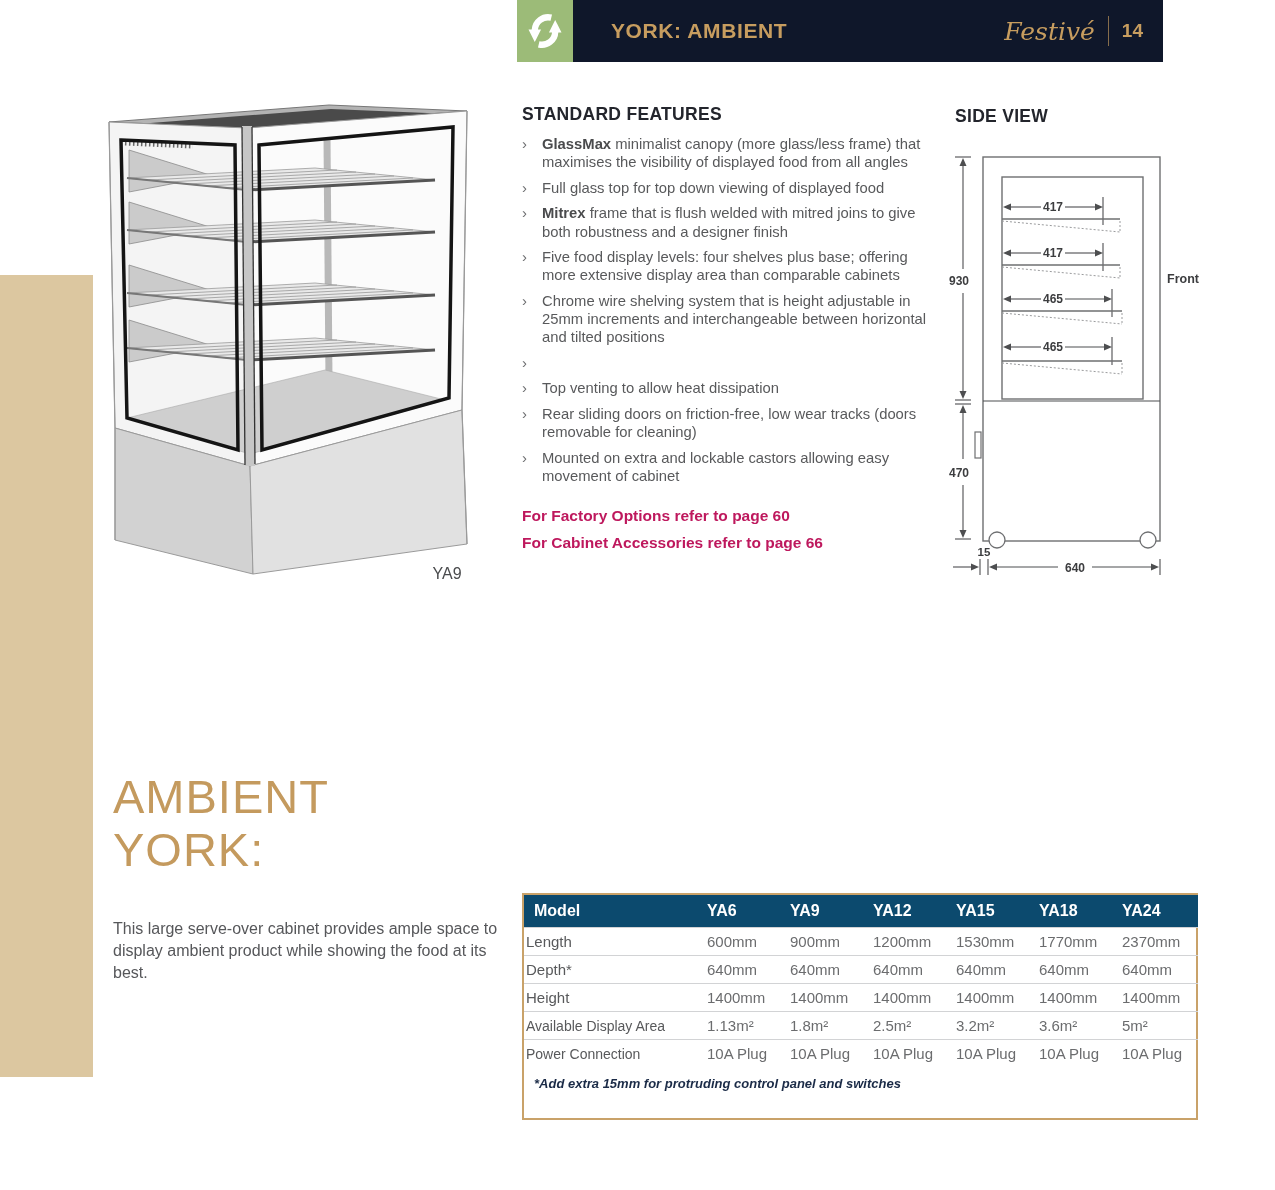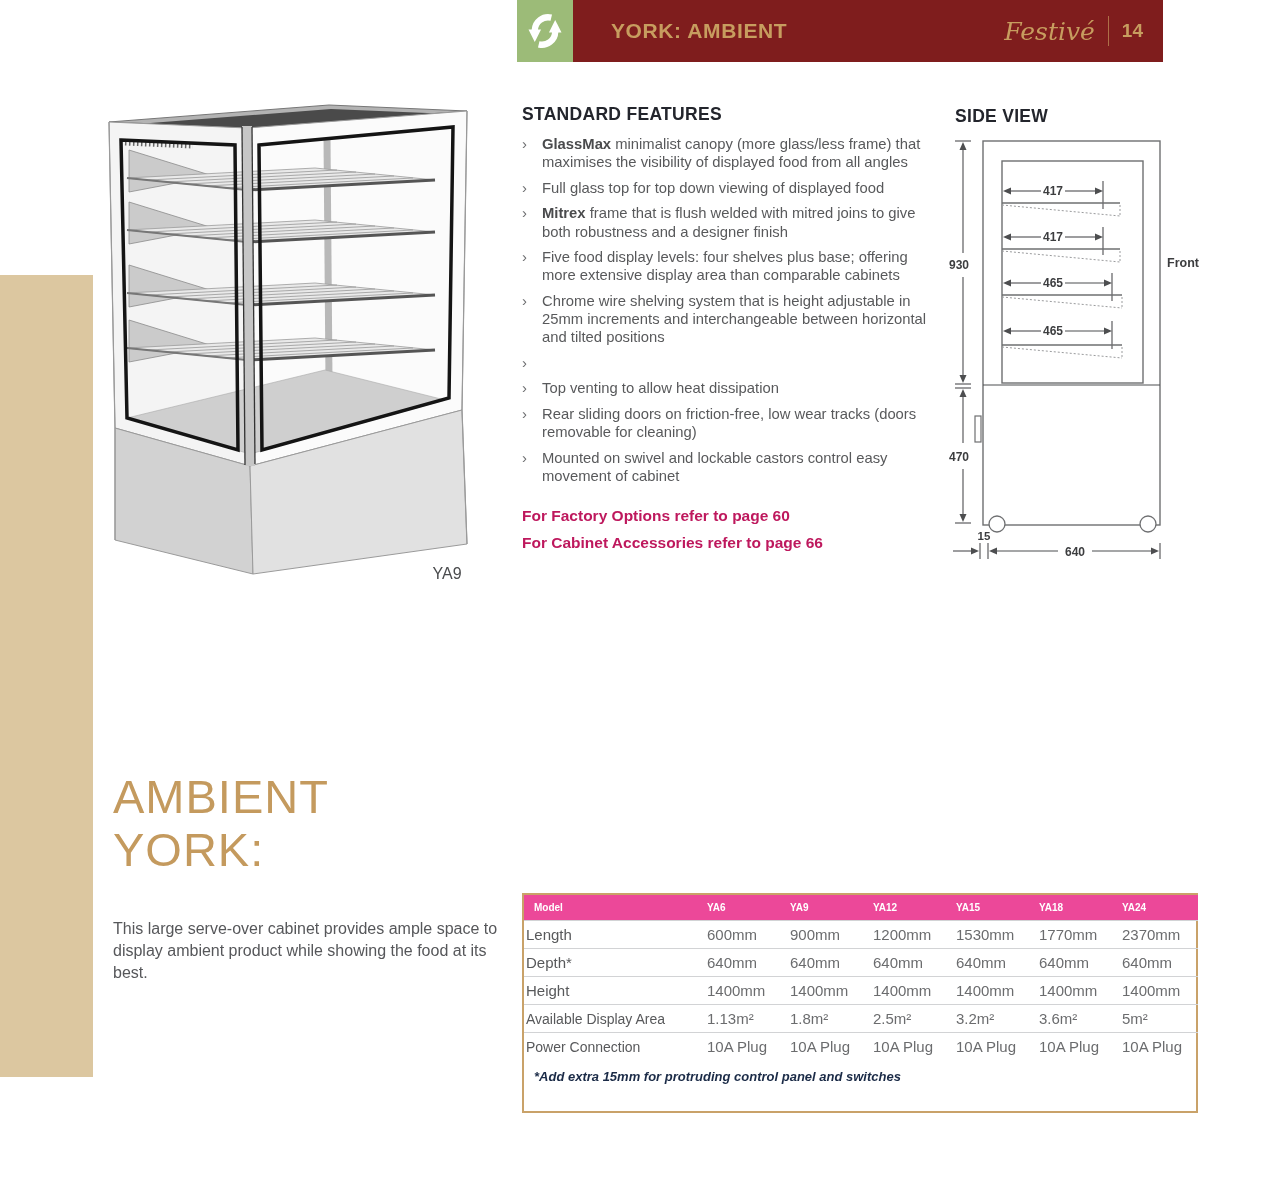--- a/index.html
+++ b/index.html
@@ -7,21 +7,21 @@
   .page {
     position:relative; width:1275px; height:1190px; background:#ffffff;
     font-family:"Liberation Sans", sans-serif; overflow:hidden;
   }
   
   .stripe { position:absolute; left:0; top:275px; width:93px; height:802px; background:#dcc7a0; }
 
   
   .titlebar { position:absolute; left:517px; top:0; width:646px; height:62px; display:flex; }
   .iconbox { width:56px; height:62px; background:#9cbb78; display:flex; align-items:center; justify-content:center; flex:0 0 56px; }
-  .navbar { flex:1; background:#7f1d1d; display:flex; align-items:center; padding:0 20px 0 38px; }
+  .navbar { flex:1; background:#0f172a; display:flex; align-items:center; padding:0 20px 0 38px; }
   .navtitle { color:#c79d5f; font-size:21px; font-weight:bold; letter-spacing:0.6px; }
   .navright { margin-left:auto; display:flex; align-items:center; }
   .brand { font-family:"DejaVu Serif", serif; font-style:italic; font-size:25px; color:#c79d5f; }
   .navdiv { width:1px; height:30px; background:rgba(199,157,95,0.65); margin:0 13px; }
   .pagenum { color:#c79d5f; font-size:19px; font-weight:bold; }
 
   
   .features { position:absolute; left:522px; top:104px; width:406px; }
   .featheading { font-size:17.5px; font-weight:bold; letter-spacing:0.3px; color:#23252c; margin-bottom:10px; }
   .featlist { list-style:none; }
@@ -29,40 +29,40 @@
   .chev { flex:0 0 20px; color:#6d6e70; font-size:15px; padding-top:0px; }
   .lead { font-weight:bold; color:#4a4b4d; white-space:pre; }
   .reflinks { margin-top:22px; }
   .reflink { display:block; color:#be185d; font-weight:bold; font-size:15.5px; margin-bottom:9px; text-decoration:none; }
 
   
   .figure { position:absolute; left:95px; top:98px; width:410px; height:492px; }
 
   
   .sideview { position:absolute; left:945px; top:106px; width:290px; }
-  .svheading { font-size:17.5px; font-weight:bold; letter-spacing:0.3px; color:#23252c; margin:0 0 6px 10px; }
+  .svheading { font-size:17.5px; font-weight:bold; letter-spacing:0.3px; color:#23252c; margin:0 0 22px 10px; }
   .dim { font-size:12px; font-weight:bold; fill:#3c3d3f; }
   .dimsmall { font-size:11.5px; font-weight:bold; fill:#3c3d3f; }
   .frontlbl { font-size:12.5px; font-weight:bold; fill:#3c3d3f; }
   .dl { stroke:#4d4e50; stroke-width:1.1; }
   .ah { fill:#4d4e50; }
   .cab { stroke:#6e6f71; stroke-width:1.4; fill:none; }
   .shelfline { stroke:#6e6f71; stroke-width:1.5; }
   .dot { stroke:#9a9b9d; stroke-width:1; stroke-dasharray:2,2; fill:none; }
 
   
   .bigtitle { position:absolute; left:113px; top:770px; color:#c49a5e; font-size:47px; line-height:1.13; letter-spacing:1px; font-weight:400; }
   .intro { position:absolute; left:113px; top:918px; width:392px; font-size:16px; line-height:1.38; color:#56575a; }
 
   
   .spec { position:absolute; left:522px; top:893px; width:676px; border:2px solid #c9a269; background:#fff; }
   table.spec-table { width:100%; border-collapse:collapse; table-layout:fixed; }
   table.spec-table col.c0 { width:176px; }
   table.spec-table col.cd { width:83px; }
-  .spec th { background:#ec4899; color:#ffffff; font-size:10px; font-weight:bold; text-align:left; padding:7px 0 7px 7px; }
+  .spec th { background:#0c4a6e; color:#ffffff; font-size:16px; font-weight:bold; text-align:left; padding:7px 0 7px 7px; }
   .spec th:first-child { padding-left:10px; }
   .spec td { font-size:15px; color:#6b6c6e; text-align:left; padding:5px 0 5px 7px; border-top:1px solid #d2d3d5; }
   .spec td.lbl { color:#58595b; padding-left:2px; }
   .footnote { font-size:13px; font-weight:bold; font-style:italic; color:#1b2b47; padding:9px 10px 27px; }
 
   .caption { font-size:16px; fill:#4a4b4d; }
   svg text { font-family:"Liberation Sans", sans-serif; }
 </style>
 </head>
 <body>
@@ -196,21 +196,21 @@
       <li>
           <span class="chev">›</span>
           <span><span class="lead"></span><span>Top venting to allow heat dissipation</span></span>
         </li>
       <li>
           <span class="chev">›</span>
           <span><span class="lead"></span><span>Rear sliding doors on friction-free, low wear tracks (doors removable for cleaning)</span></span>
         </li>
       <li>
           <span class="chev">›</span>
-          <span><span class="lead"></span><span>Mounted on swivel and lockable castors control easy movement of cabinet</span></span>
+          <span><span class="lead"></span><span>Mounted on extra and lockable castors allowing easy movement of cabinet</span></span>
         </li>
     </ul>
     <div class="reflinks">
       <a class="reflink" href="#">For Factory Options refer to page 60</a>
       <a class="reflink" href="#">For Cabinet Accessories refer to page 66</a>
     </div>
   </div>
 
   <div class="sideview">
     <div class="svheading">SIDE VIEW</div>

